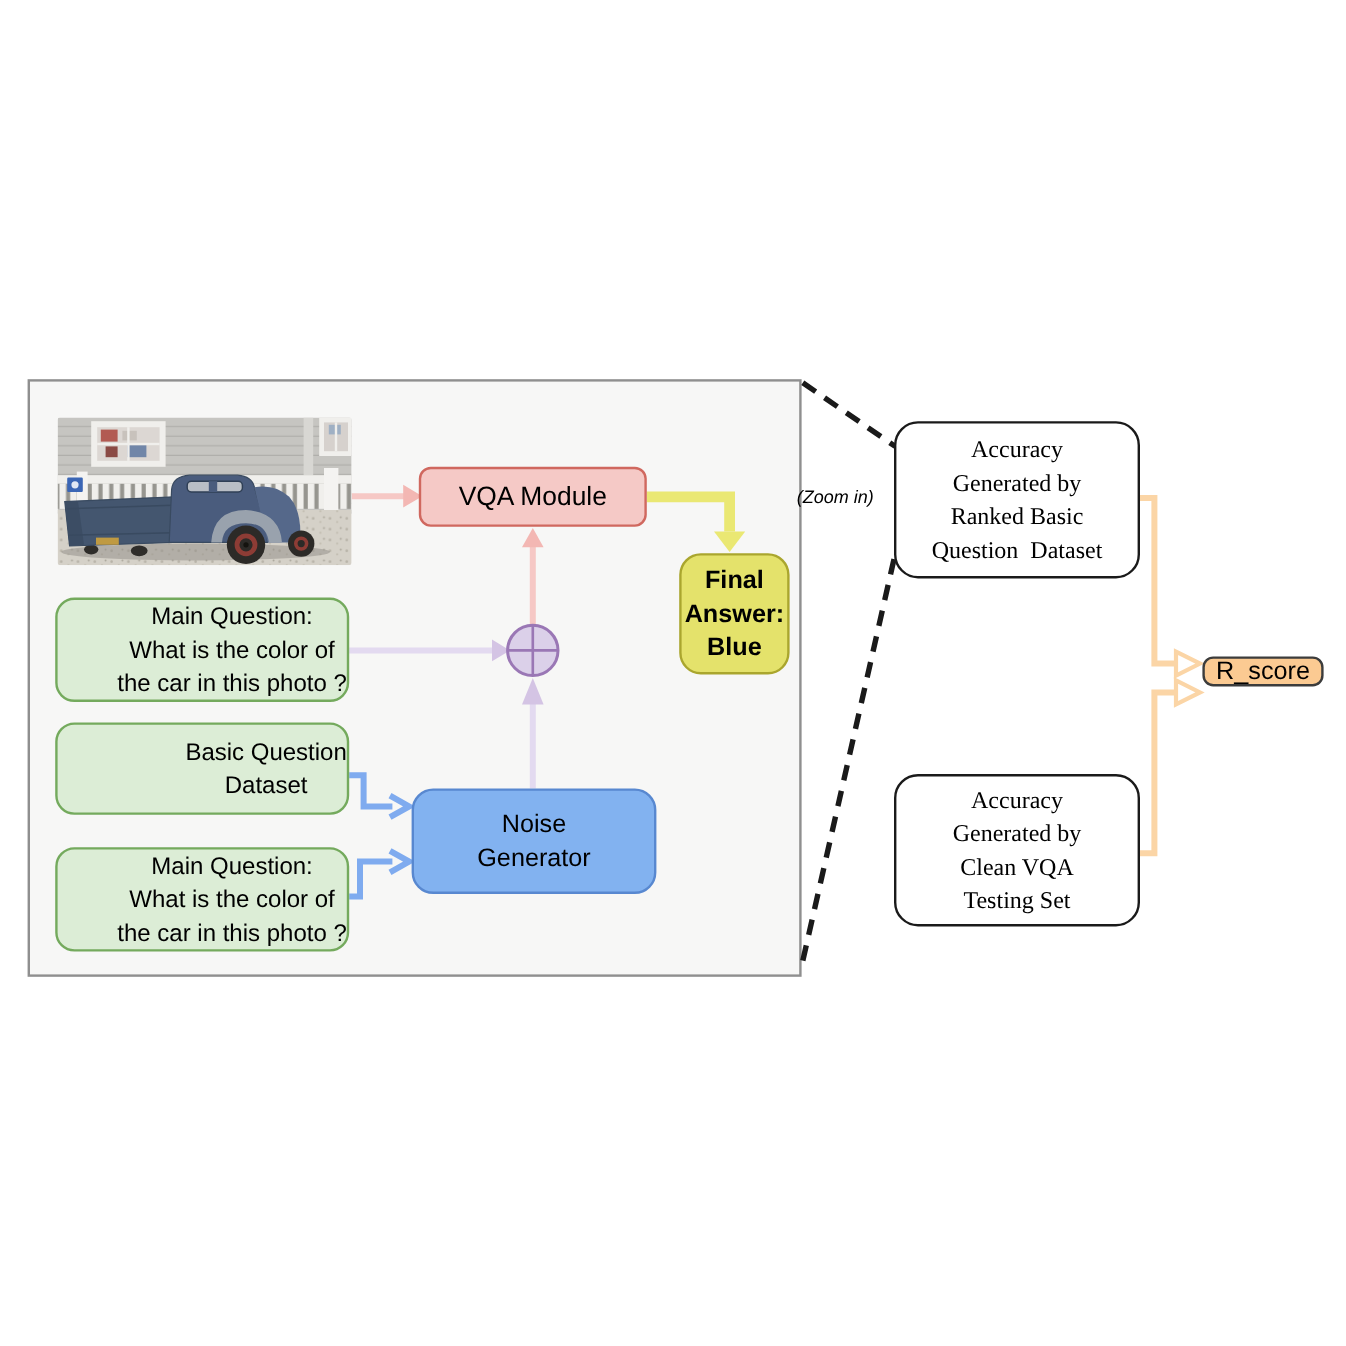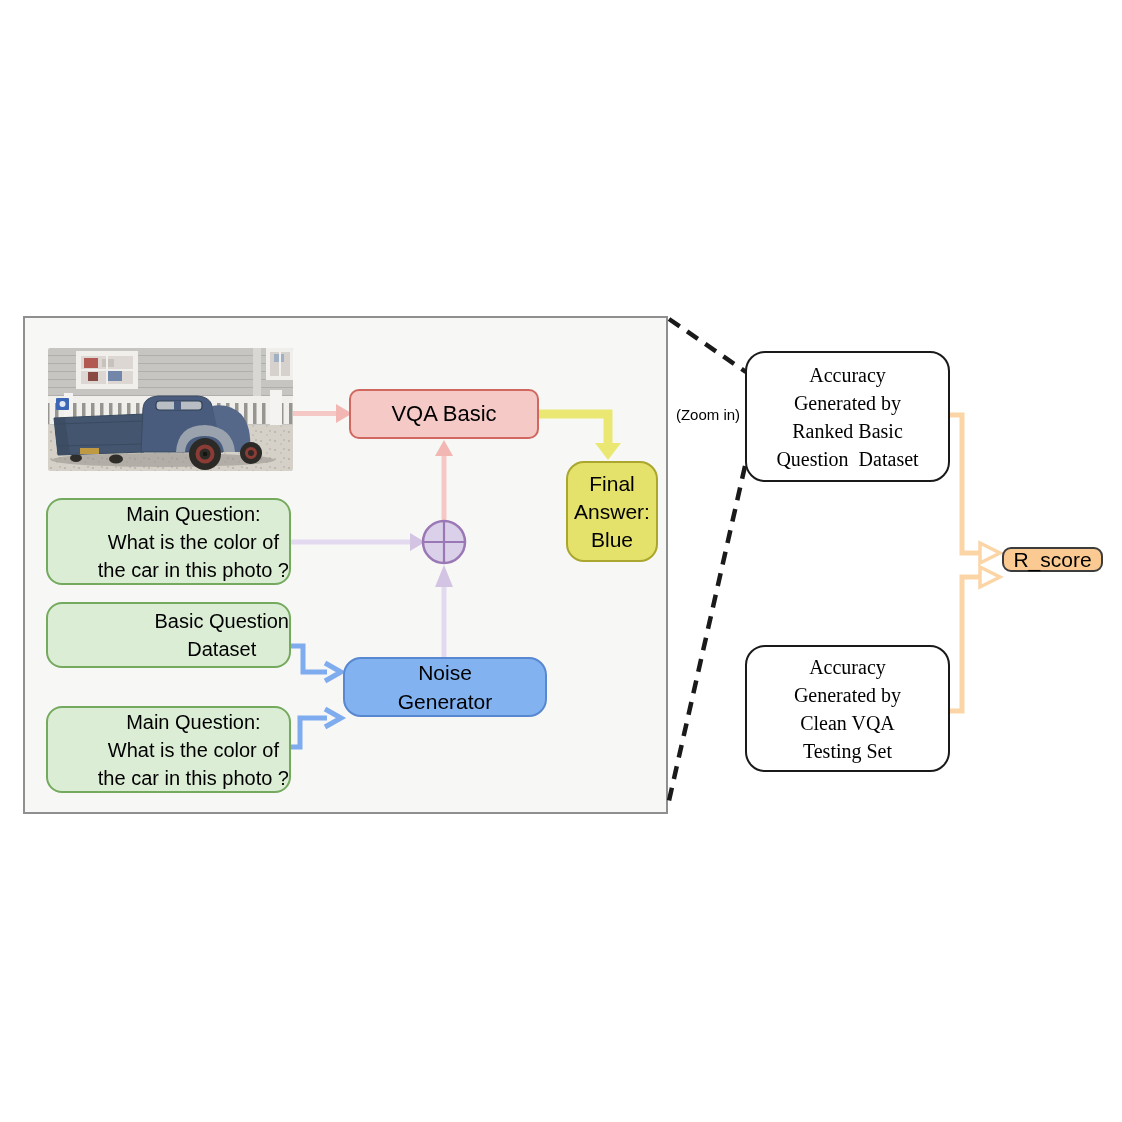--- a/index.html
+++ b/index.html
@@ -21,27 +21,27 @@
     position:absolute;z-index:3;display:flex;align-items:center;justify-content:center;
     box-sizing:border-box;text-align:center;border-radius:16px;
   }
   .label{white-space:pre-wrap;font-size:20px;line-height:28px;}
   .node.pink{background:var(--pink_fill);border:2.5px solid var(--pink_border);border-radius:10px;}
   .node.pink .label{font-size:22px;}
   .node.green{background:var(--green_fill);border:2.5px solid var(--green_border);justify-content:flex-end;}
   .node.blue{background:var(--blue_fill);border:2px solid var(--blue_border);border-radius:18px;}
   .node.blue .label{font-size:21px;line-height:29px;}
   .node.yellow{background:var(--yellow_fill);border:2px solid var(--yellow_border);border-radius:18px;}
-  .node.yellow .label{font-size:21px;}
+  .node.yellow .label{font-size:21px;font-weight:bold;}
   .node.white{background:var(--white_fill);border:2.5px solid var(--box_border_dark);border-radius:20px;font-family:Liberation Serif, serif;}
   .node.orange{background:var(--orange_fill);border:2px solid var(--orange_border);border-radius:9px;}
   .node.orange .label{font-size:21px;}
   .zoom-note{
     position:absolute;left:664px;top:406px;width:88px;z-index:3;
-    font-size:15px;text-align:center;
+    font-size:15px;text-align:left;font-style:italic;
   }
   
   .dash{stroke:var(--box_border_dark);stroke-width:4.5;stroke-dasharray:13 9;fill:none;}
   .pink-line{stroke:var(--pink_line);stroke-width:5;fill:none;}
   .pink-head{fill:var(--pink_head);}
   .purple-line{stroke:var(--purple_line);stroke-width:5;fill:none;}
   .purple-head{fill:var(--purple_head);}
   .yellow-line{stroke:var(--yellow_line);stroke-width:9;fill:none;}
   .yellow-head{fill:var(--yellow_line);}
   .blue-line{stroke:var(--blue_line);stroke-width:5;fill:none;}
@@ -175,47 +175,47 @@
 
         <path d="M 128 104 Q 130 77 157 77 Q 185 79 187 104 L 176 104 Q 174 88 157 88 Q 138 88 137 104 Z" fill="#99a2ad"></path>
         <circle cx="157" cy="106" r="16" fill="#2c2a27"></circle>
         <circle cx="157" cy="106" r="7.5" fill="none" stroke="#8d3c35" stroke-width="4"></circle>
         <circle cx="157" cy="106" r="2.2" fill="#14130f"></circle>
       </g>
     </g>
   </svg>
 
   <div class="node pink" style="left:349px;top:389px;width:190px;height:50px;">
-    <div class="label">VQA Basic</div>
+    <div class="label">VQA Module</div>
   </div>
 
   <div class="node yellow" style="left:566px;top:461px;width:92px;height:101px;">
     <div class="label">Final
 Answer:
 Blue</div>
   </div>
 
   <div class="node green" style="left:46px;top:498px;width:245px;height:87px;">
     <div class="label">Main Question:
 What is the color of
 the car in this photo ?</div>
   </div>
 
-  <div class="node green" style="left:46px;top:602px;width:245px;height:66px;">
+  <div class="node green" style="left:46px;top:602px;width:245px;height:77px;">
     <div class="label">Basic Question
 Dataset</div>
   </div>
 
   <div class="node green" style="left:46px;top:706px;width:245px;height:87px;">
     <div class="label">Main Question:
 What is the color of
 the car in this photo ?</div>
   </div>
 
-  <div class="node blue" style="left:343px;top:657px;width:204px;height:60px;">
+  <div class="node blue" style="left:343px;top:657px;width:204px;height:88px;">
     <div class="label">Noise
 Generator</div>
   </div>
 
   <div class="zoom-note">(Zoom in)</div>
 
   <div class="node white" style="left:745px;top:351px;width:205px;height:131px;">
     <div class="label">Accuracy
 Generated by
 Ranked Basic

